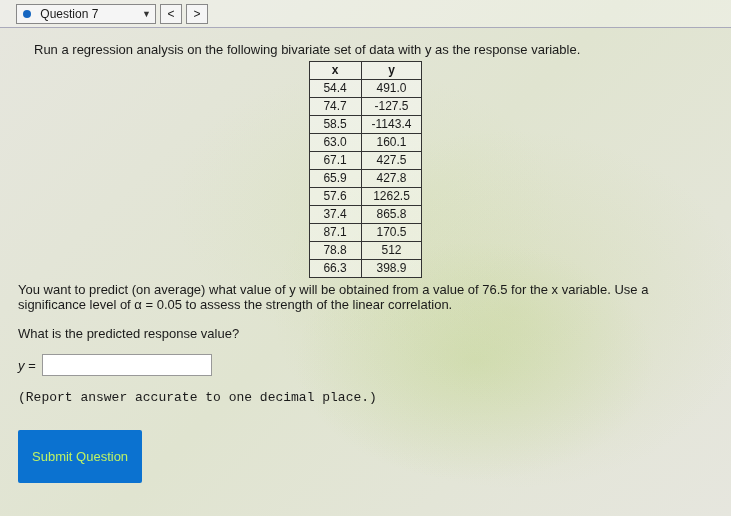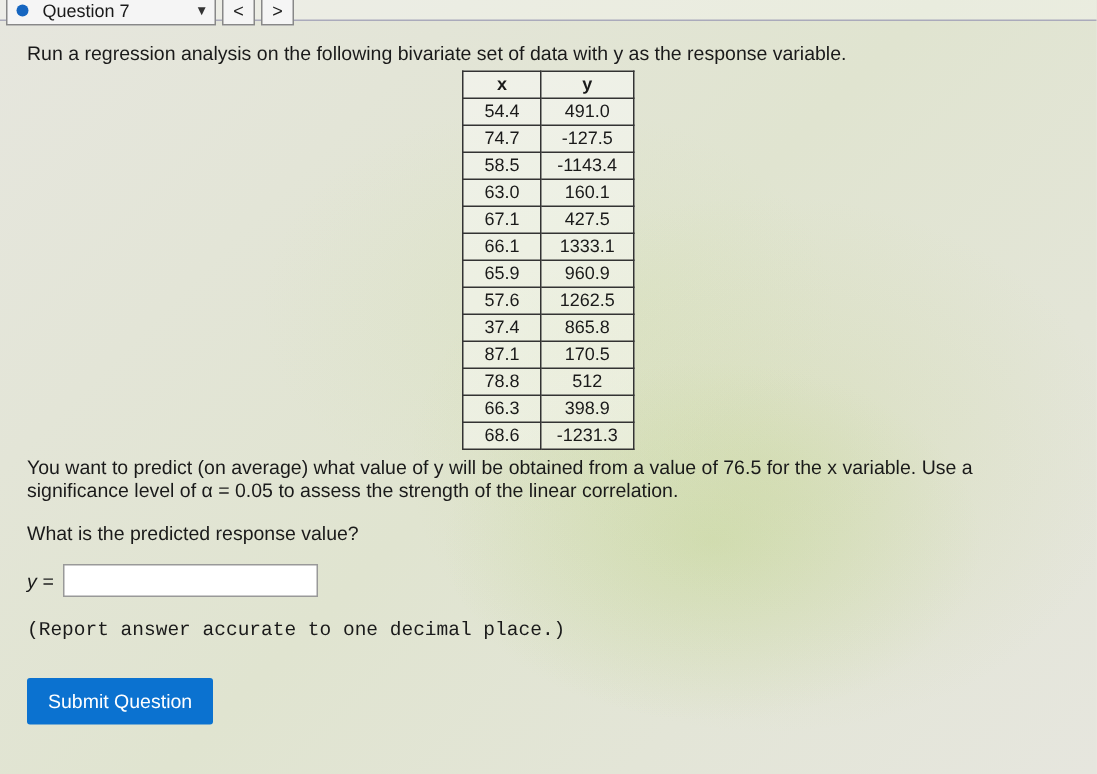--- a/index.html
+++ b/index.html
@@ -22,25 +22,25 @@
       radial-gradient(ellipse 400px 300px at 70% 60%, rgba(180, 200, 100, 0.18), transparent 60%),
       radial-gradient(ellipse 350px 250px at 50% 40%, rgba(200, 220, 150, 0.15), transparent 55%),
       radial-gradient(ellipse 300px 200px at 65% 70%, rgba(160, 200, 80, 0.2), transparent 60%),
       linear-gradient(135deg, #e6e6de 0%, #e0e4d0 50%, #e6e6de 100%);
     pointer-events: none;
     z-index: 0;
   }
   .topbar {
     position: relative;
     z-index: 1;
-    height: 14px;
+    height: 28px;
     border-bottom: 1px solid #aab;
     display: flex;
     align-items: center;
-    padding-left: 4px;
+    padding-left: 16px;
     gap: 4px;
     background: rgba(255,255,255,0.3);
   }
   .qselect {
     display: flex;
     align-items: center;
     border: 1px solid #888;
     background: #f5f5f5;
     height: 20px;
     padding: 0 4px 0 6px;
@@ -62,21 +62,21 @@
     width: 22px; height: 20px;
     display: flex; align-items: center; justify-content: center;
     font-size: 12px;
     cursor: pointer;
   }
   .content {
     position: relative;
     z-index: 1;
     padding: 14px 18px 18px 18px;
   }
-  .prompt { margin: 0 0 4px 0; }
+  .prompt { margin: 0 0 4px 16px; }
   .data-table {
     margin: 0 auto;
     border-collapse: collapse;
     background: rgba(255,255,255,0.45);
   }
   .data-table th, .data-table td {
     border: 1px solid #333;
     padding: 1px 10px;
     text-align: center;
     font-size: 12px;
@@ -93,23 +93,23 @@
     height: 22px;
     border: 1px solid #999;
     background: #fff;
     padding: 2px 4px;
     font-size: 12px;
   }
   .note { margin-top: 14px; font-family: Liberation Mono, monospace; }
   .submit-btn {
     margin-top: 12px;
     background: #0b72d0;
-    color: #ffffff;
+    color: #bef264;
     border: none;
-    padding: 8px 14px;
+    padding: 19px 14px;
     font-size: 13px;
     cursor: pointer;
     border-radius: 2px;
   }
 </style>
 </head>
 <body>
 
 <div class="bg-swirl"></div>
 
@@ -155,50 +155,42 @@
         </tr>
         <tr>
           <td>63.0</td>
           <td>160.1</td>
         </tr>
         <tr>
           <td>67.1</td>
           <td>427.5</td>
         </tr>
         <tr>
-          <td>66.1</td>
-          <td>1333.1</td>
-        </tr>
-        <tr>
           <td>65.9</td>
-          <td>960.9</td>
+          <td>427.8</td>
         </tr>
         <tr>
           <td>57.6</td>
           <td>1262.5</td>
         </tr>
         <tr>
           <td>37.4</td>
           <td>865.8</td>
         </tr>
         <tr>
           <td>87.1</td>
           <td>170.5</td>
         </tr>
         <tr>
           <td>78.8</td>
           <td>512</td>
         </tr>
         <tr>
           <td>66.3</td>
           <td>398.9</td>
-        </tr>
-        <tr>
-          <td>68.6</td>
-          <td>-1231.3</td>
         </tr>
       </tbody>
   </table>
 
   <p class="below">You want to predict (on average) what value of y will be obtained from a value of 76.5 for the x variable. Use a significance level of α = 0.05 to assess the strength of the linear correlation.</p>
 
   <p class="q2">What is the predicted response value?</p>
 
   <div class="ans-row">
     <span class="yvar">y =</span>

